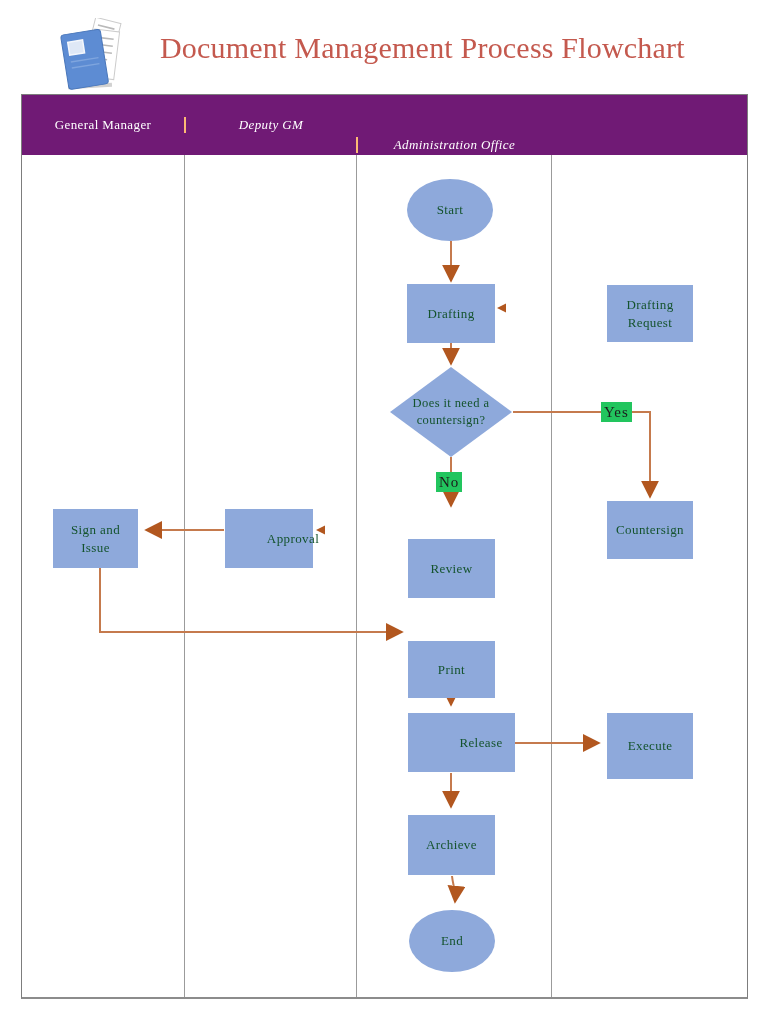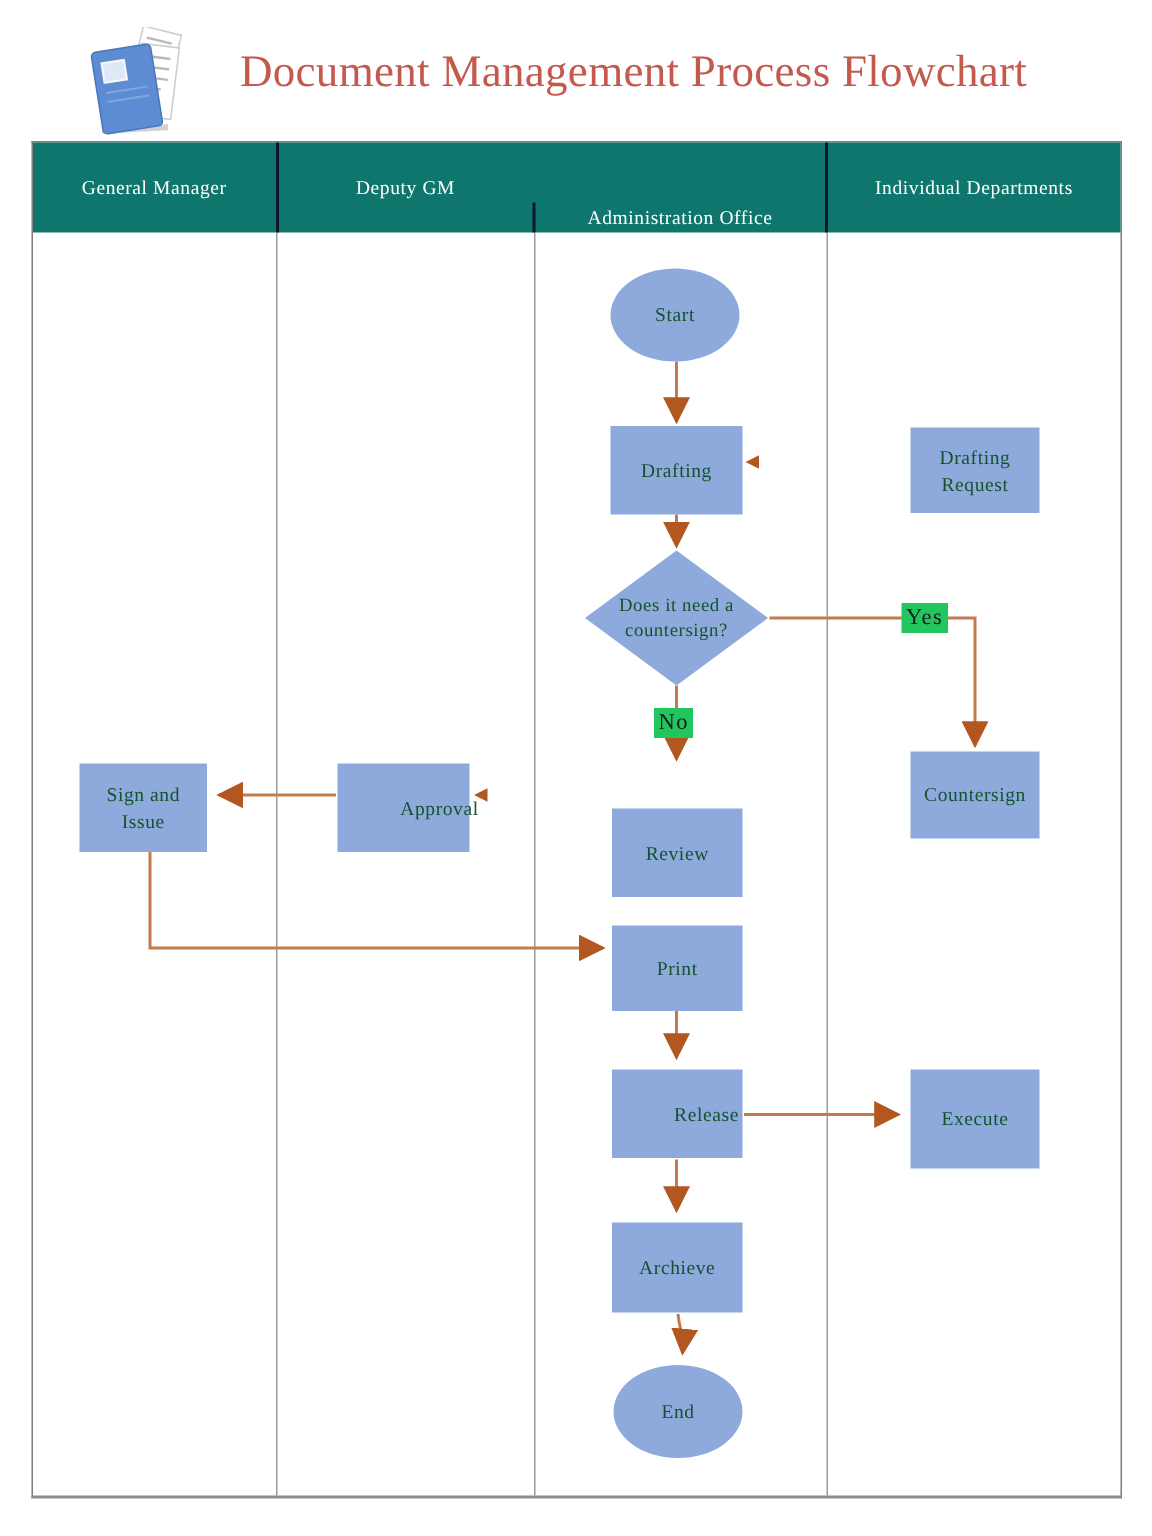--- a/index.html
+++ b/index.html
@@ -16,27 +16,28 @@
   }
   .title-icon{position:absolute;left:56px;top:18px;width:76px;height:78px;}
 
   
   .lane-table{
     position:absolute;left:21px;top:94px;width:727px;height:905px;
     border:1px solid #7d7d7d;border-bottom:2px solid #8c8c8c;box-sizing:border-box;
   }
   .lane-header{
     position:absolute;left:0;top:0;width:100%;height:60px;display:flex;
-    background:#0f766e;
+    background:#701a75;
+    align-items:center;
   }
   .lane-cell{
     display:flex;align-items:center;justify-content:center;
     color:#ffffff;font-size:13px;letter-spacing:.4px;box-sizing:border-box;
   }
-  .lane-cell + .lane-cell{border-left:2px solid #0f172a;}
+  .lane-cell + .lane-cell{border-left:2px solid #fdba74;font-style:italic;}
   .lc1{width:162px;} .lc2{width:172px;} .lc3{width:195px;margin-top:40px;} .lc4{width:198px;}
   .vline{position:absolute;top:60px;bottom:0;width:1px;background:#9b9b9b;}
   .v1{left:162px;} .v2{left:334px;} .v3{left:529px;}
 
   
   .connectors{position:absolute;left:0;top:0;width:768px;height:1024px;pointer-events:none;}
   .edge-label{
     position:absolute;background:#22c55e;color:#1c1c1c;
     font-size:15px;letter-spacing:1px;padding:0 3px;line-height:20px;
   }
@@ -57,22 +58,22 @@
   .pad{padding:0 11px;}
 
   .n-start{left:407px;top:179px;width:86px;height:62px;}
   .n-drafting{left:407px;top:284px;width:88px;height:59px;}
   .n-drafting-request{left:607px;top:285px;width:86px;height:57px;}
   .n-decision{left:390px;top:367px;width:122px;height:90px;}
   .n-review{left:408px;top:539px;width:87px;height:59px;}
   .n-countersign{left:607px;top:501px;width:86px;height:58px;}
   .n-approval{left:225px;top:509px;width:88px;height:59px;padding-left:48px;}
   .n-sign-issue{left:53px;top:509px;width:85px;height:59px;}
-  .n-print{left:408px;top:617px;width:87px;height:57px;}
-  .n-release{left:408px;top:713px;width:87px;height:59px;padding-left:39px;}
+  .n-print{left:408px;top:641px;width:87px;height:57px;}
+  .n-release{left:408px;top:713px;width:107px;height:59px;padding-left:39px;}
   .n-execute{left:607px;top:713px;width:86px;height:66px;}
   .n-archive{left:408px;top:815px;width:87px;height:60px;}
   .n-end{left:409px;top:910px;width:86px;height:62px;}
 </style>
 </head>
 <body>
 
 <div class="page">
 
   <svg class="title-icon" viewBox="0 0 76 78">
@@ -97,21 +98,20 @@
       <line x1="15" y1="48" x2="43" y2="48" stroke="#7fa5de" stroke-width="1.4"></line>
     </g>
   </svg>
   <div class="title">Document Management Process Flowchart</div>
 
   <div class="lane-table">
     <div class="lane-header">
       <div class="lane-cell lc1">General Manager</div>
       <div class="lane-cell lc2">Deputy GM</div>
       <div class="lane-cell lc3">Administration Office</div>
-      <div class="lane-cell lc4">Individual Departments</div>
     </div>
     <div class="vline v1"></div>
     <div class="vline v2"></div>
     <div class="vline v3"></div>
   </div>
 
   <svg class="connectors" viewBox="0 0 768 1024">
     <defs>
       <marker id="ah" viewBox="0 0 10 10" refX="9" refY="5" markerWidth="9" markerHeight="9" orient="auto-start-reverse">
         <path d="M0,0 L10,5 L0,10 z" fill="#b2571f"></path>

